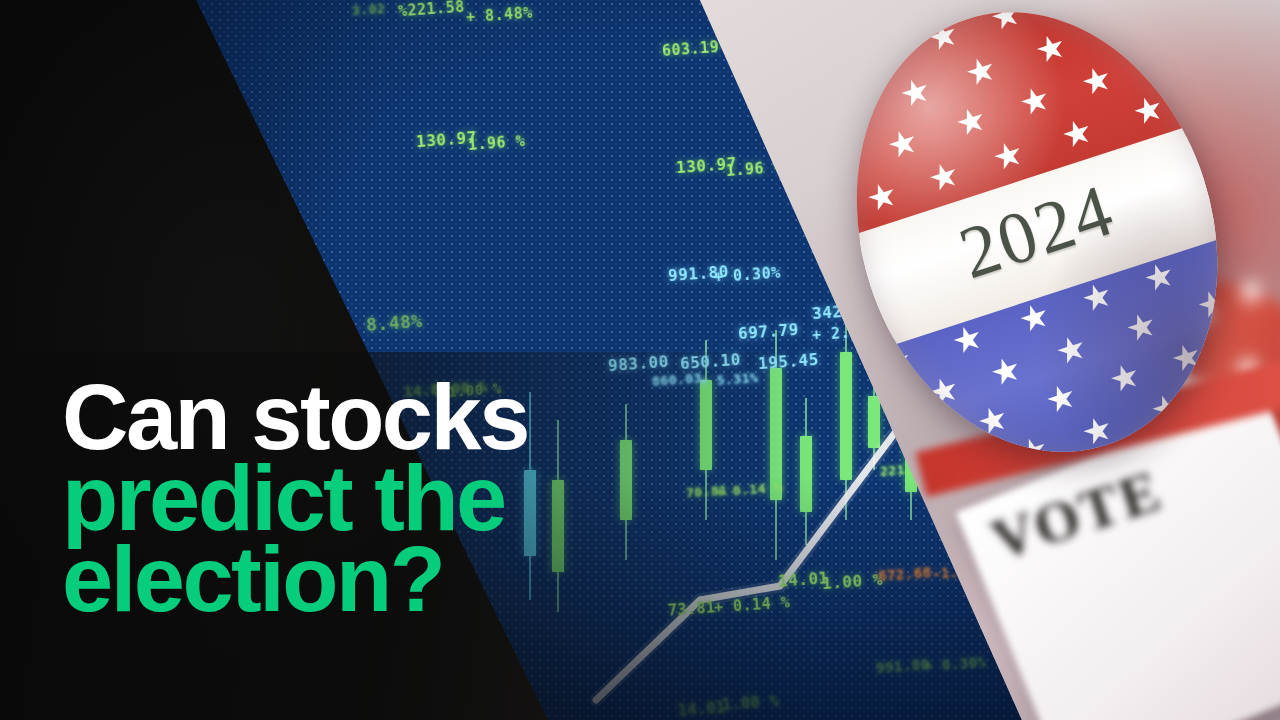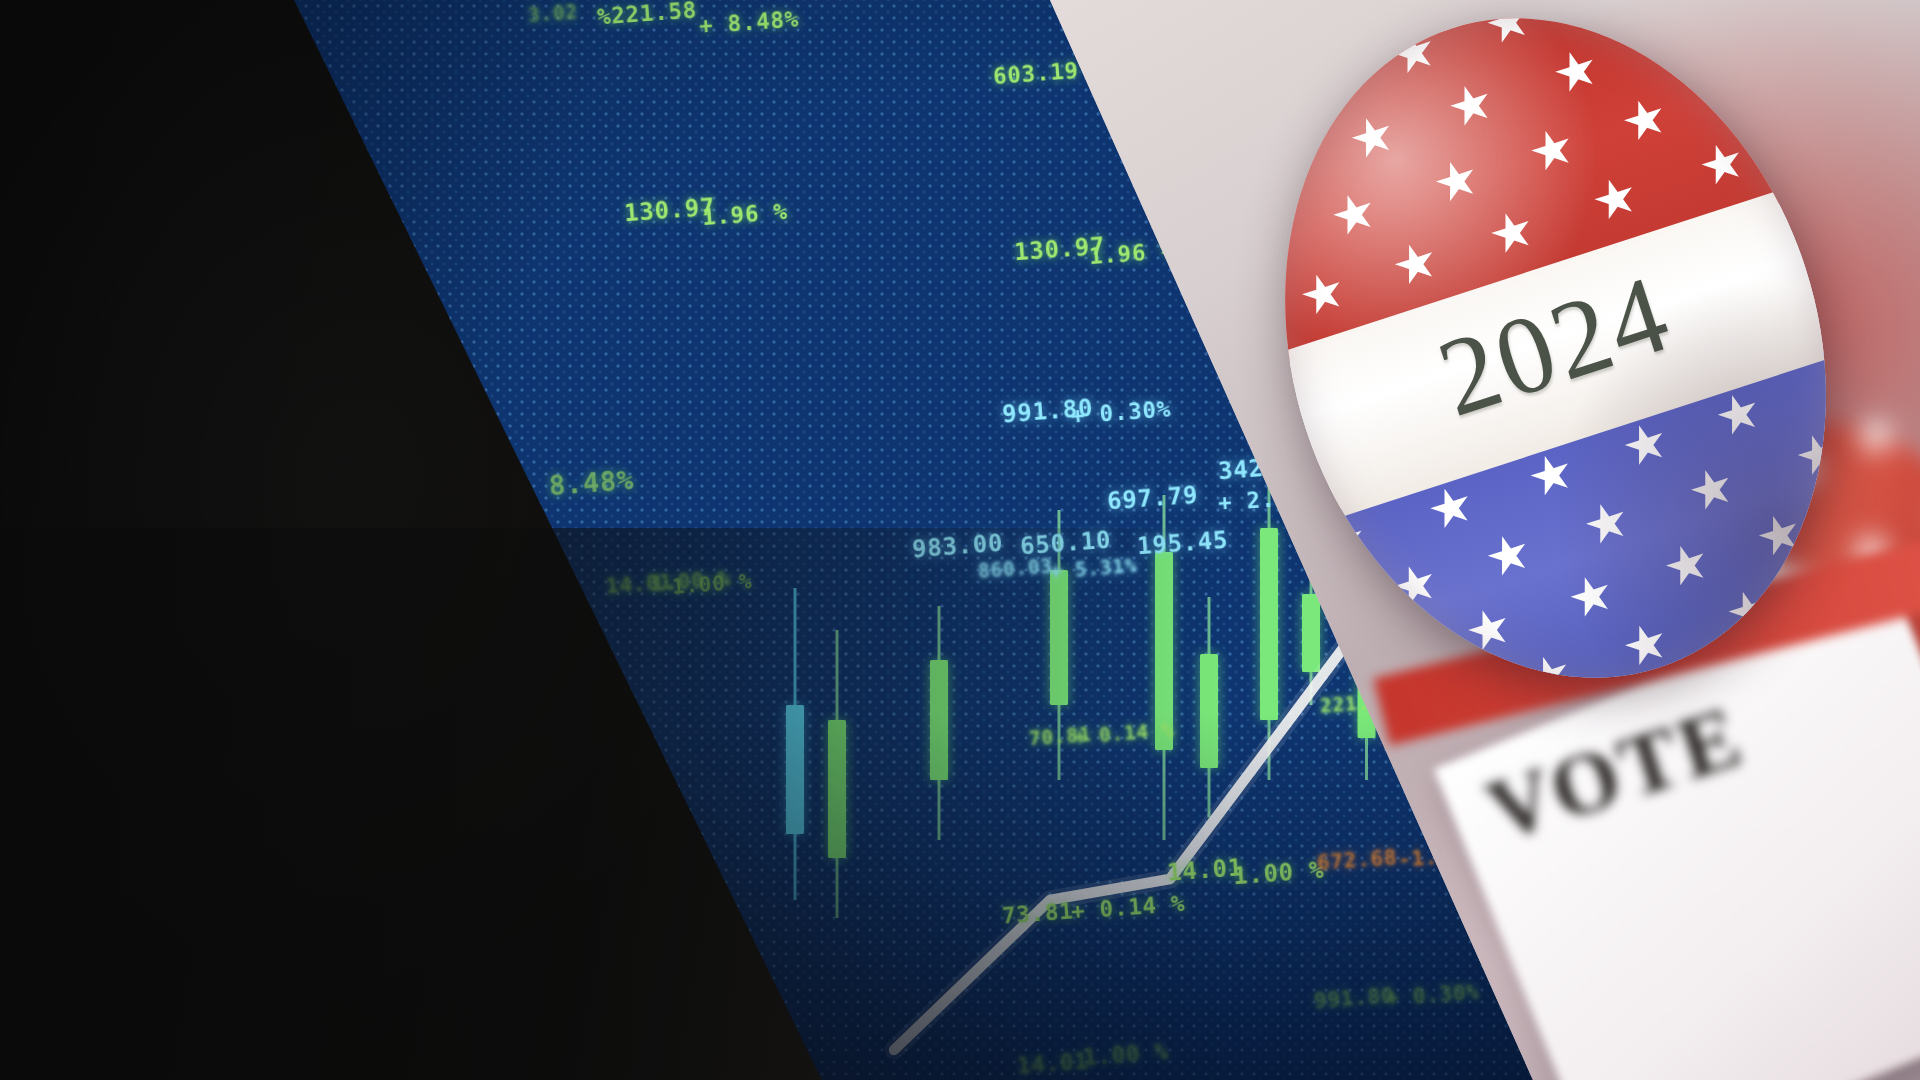--- a/index.html
+++ b/index.html
@@ -348,14 +348,19 @@
       <div class="pin-year">2024</div>
       <div class="pin-gloss"></div>
       <div class="pin-soft"></div>
     </div>
   </div>
 
   <div class="dark-panel"></div>
   <div class="dark-panel-sheen"></div>
   <div class="headline-scrim"></div>
 
+  <div class="headline">
+    <span class="l l1">Can stocks</span>
+    <span class="l l2">predict the</span>
+    <span class="l l3">election?</span>
+  </div>
 
 </div>
 
 </body></html>

